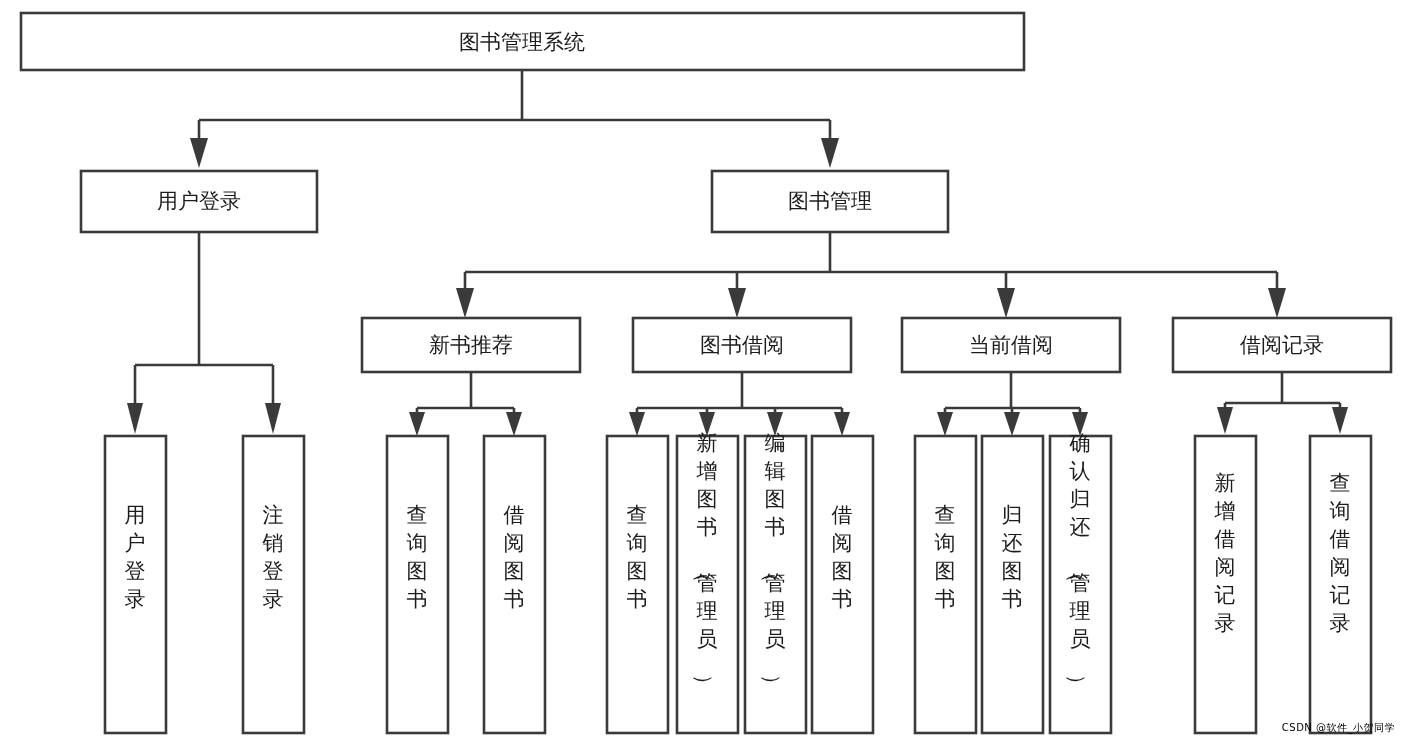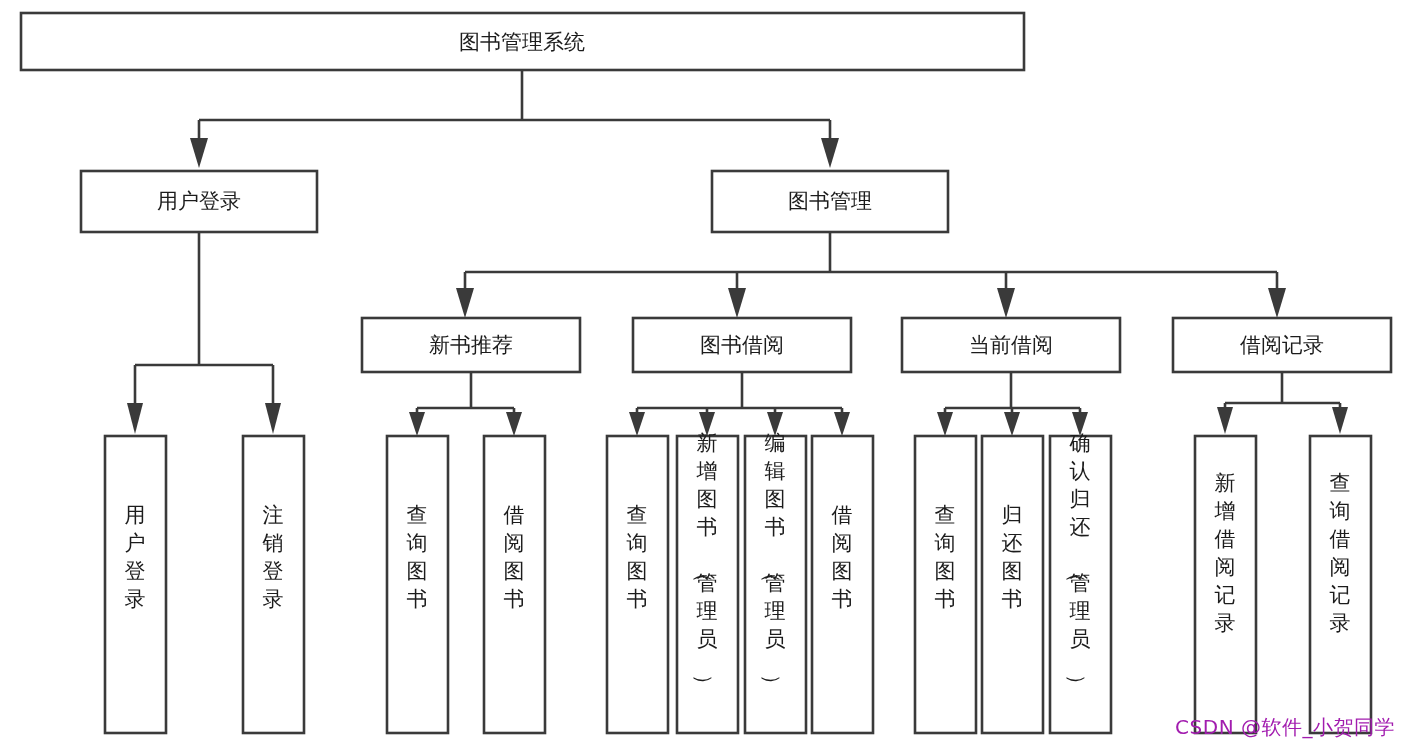--- a/index.html
+++ b/index.html
@@ -50,24 +50,24 @@
   }
   .node-label-v {
     fill: #1c1c1c;
     font-family: "DejaVu Sans", "Liberation Sans", sans-serif;
     font-size: 21px;
     text-anchor: middle;
   }
   .watermark {
     position: absolute;
     right: 10px;
-    bottom: 6px;
-    font-family: "DejaVu Sans", "Liberation Sans", sans-serif;
-    font-size: 20px;
-    color: #a21caf;
+    bottom: 12px;
+    font-family: "DejaVu Sans", "Liberation Sans", sans-serif;
+    font-size: 10px;
+    color: #000000;
     letter-spacing: 0.5px;
     white-space: nowrap;
     user-select: none;
   }
 </style>
 </head>
 <body>
 
 <div id="diagram-root">
 

